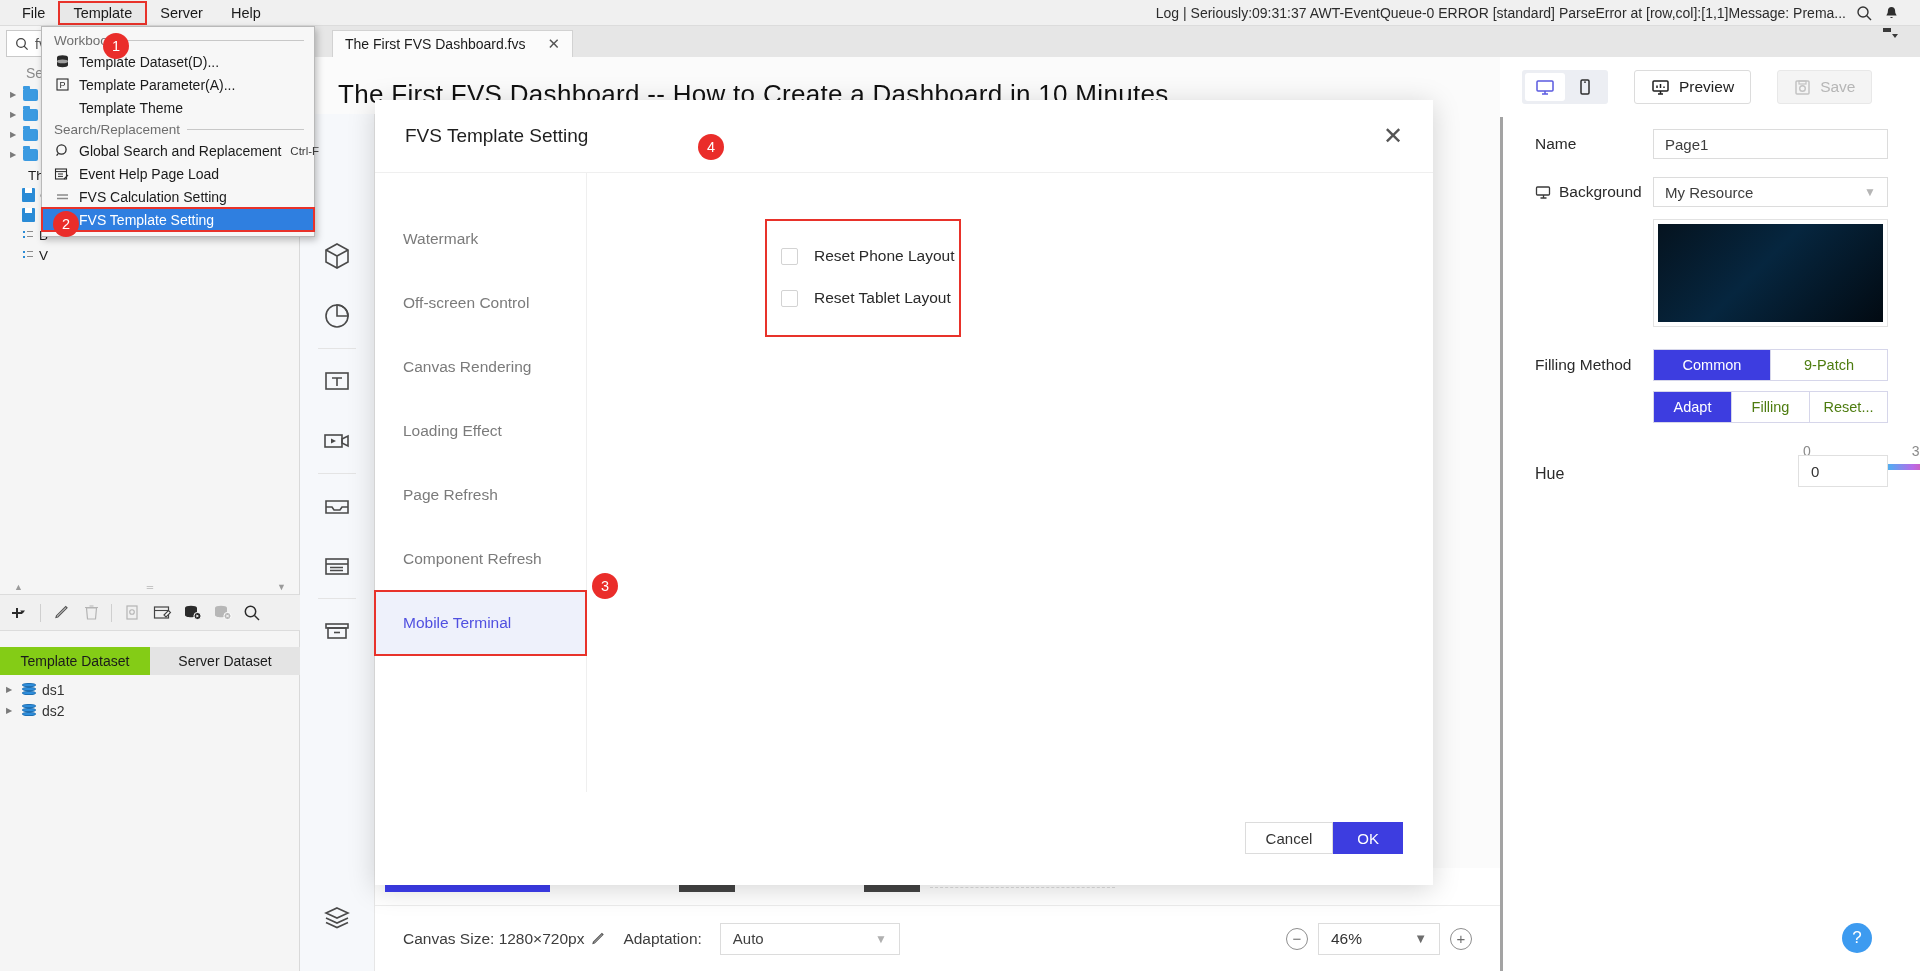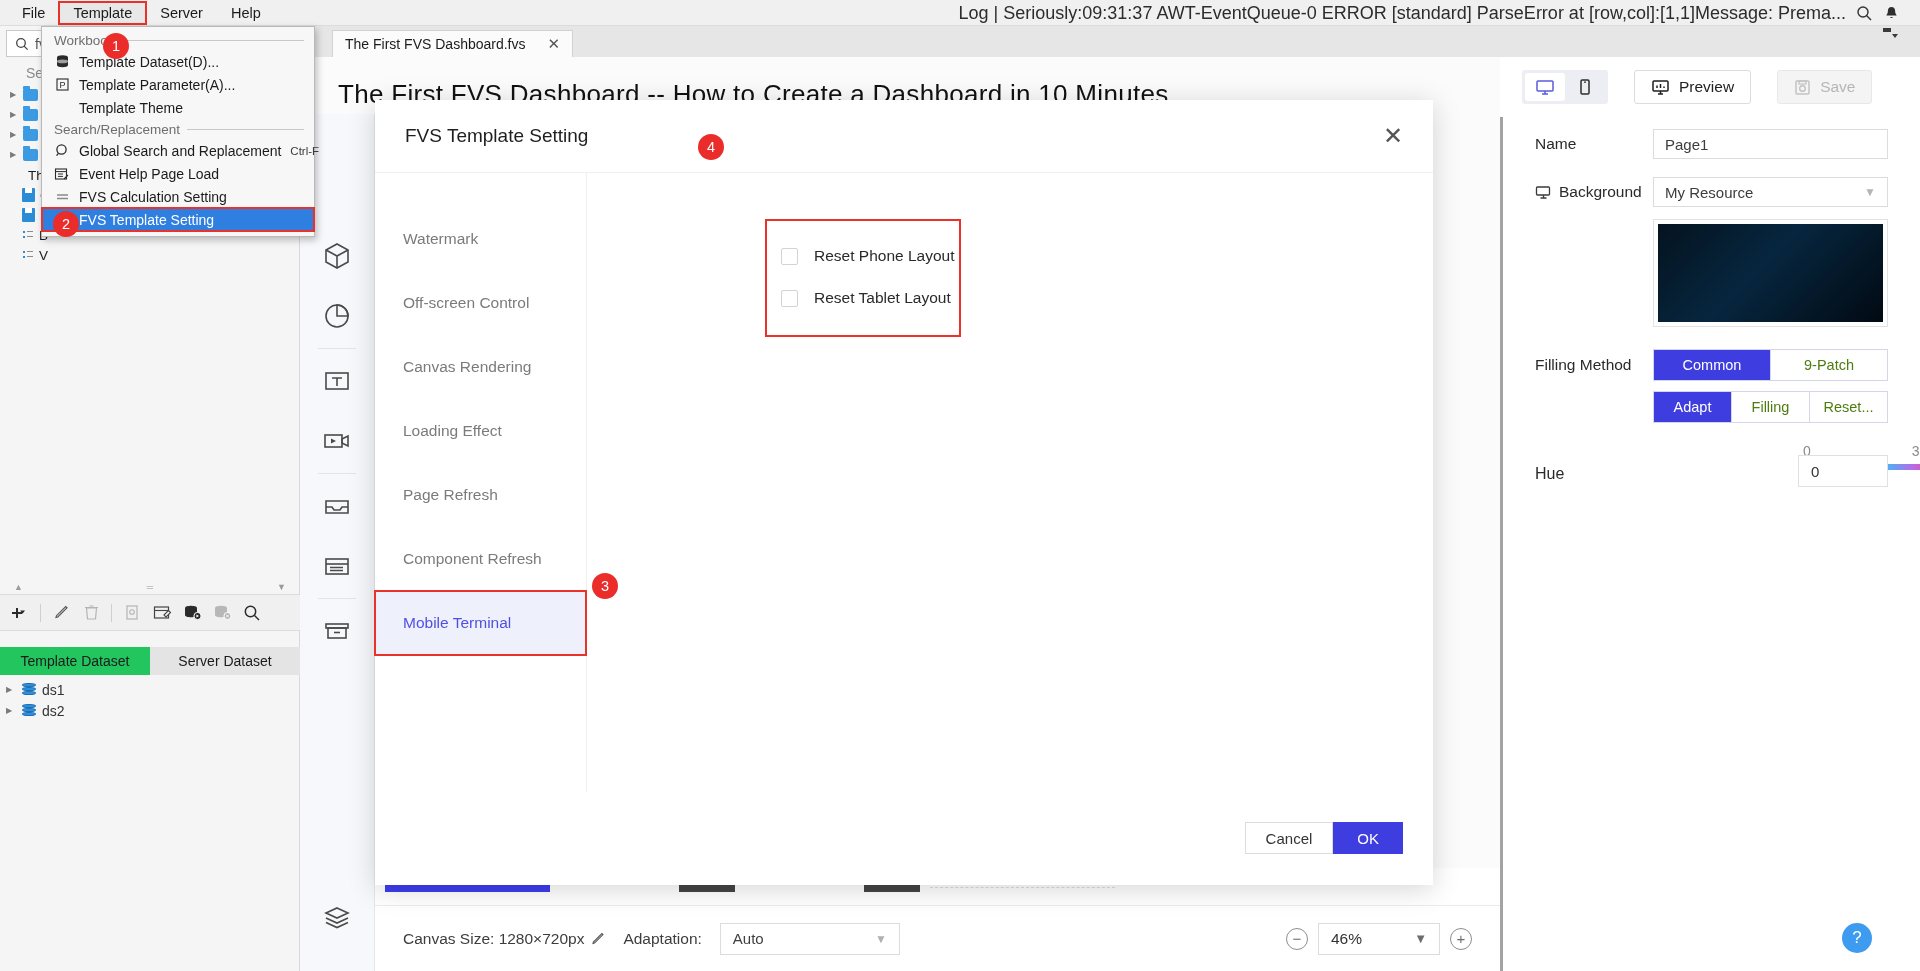--- a/index.html
+++ b/index.html
@@ -21,21 +21,21 @@
     z-index:40;
   }
   .menubar .mi {
     padding:3px 14px; font-size:14.5px; color:#1b1b1b; cursor:default;
     position:relative;
   }
   .menubar .mi.active { background:#e8e8e8; }
   .menubar .mi.redbox { outline:2.5px solid #e8322a; outline-offset:-1px; }
   .logbar {
     position:absolute; right:20px; top:0; height:26px;
-    display:flex; align-items:center; gap:10px; font-size:18px; color:#2c2c2c;
+    display:flex; align-items:center; gap:10px; font-size:14px; color:#2c2c2c;
     white-space:nowrap;
   }
   .logbar .ic { width:17px; height:17px; display:inline-block; }
 
   
   .leftpanel {
     position:absolute; left:0; top:26px; width:300px; height:945px;
     background:#f5f5f5; border-right:1px solid #d9d9d9;
     z-index:5;
   }
@@ -71,21 +71,21 @@
 
   .dsdivider{position:absolute;left:0;right:0;top:568px;height:1px;background:#dcdcdc;}
   .dstoolbar{
     position:absolute;left:0;top:569px;width:300px;height:36px;background:#f0f0f0;
     display:flex;align-items:center;gap:2px;padding:0 6px;border-bottom:1px solid #dcdcdc;
   }
   .dstoolbar .tbi{width:28px;height:26px;display:flex;align-items:center;justify-content:center;color:#555;}
   .dstoolbar .sep{width:1px;height:18px;background:#cfcfcf;margin:0 4px;}
   .dstabs{position:absolute;left:0;top:621px;width:300px;height:28px;display:flex;}
   .dstab{flex:1;display:flex;align-items:center;justify-content:center;font-size:14px;color:#1b1b1b;}
-  .dstab.sel{background:#22c55e;}
+  .dstab.sel{background:#84cc16;}
   .dstab.unsel{background:#e4e4e4;}
   .dslist{position:absolute;left:0;top:653px;width:300px;}
   .dsrow{display:flex;align-items:center;gap:6px;height:21px;padding-left:6px;font-size:14px;}
   .dbicon{width:14px;height:14px;position:relative;flex:0 0 auto;}
   .dbicon i{position:absolute;left:0;width:14px;height:4px;border-radius:50%/60%;background:#2f8fdd;border:1px solid #1f6fb2;}
 
   
   .dropdown{
     position:absolute;left:41px;top:26px;width:274px;background:#f7f7f7;
     border:1px solid #b9b9b9; box-shadow:2px 3px 7px rgba(0,0,0,.25);

